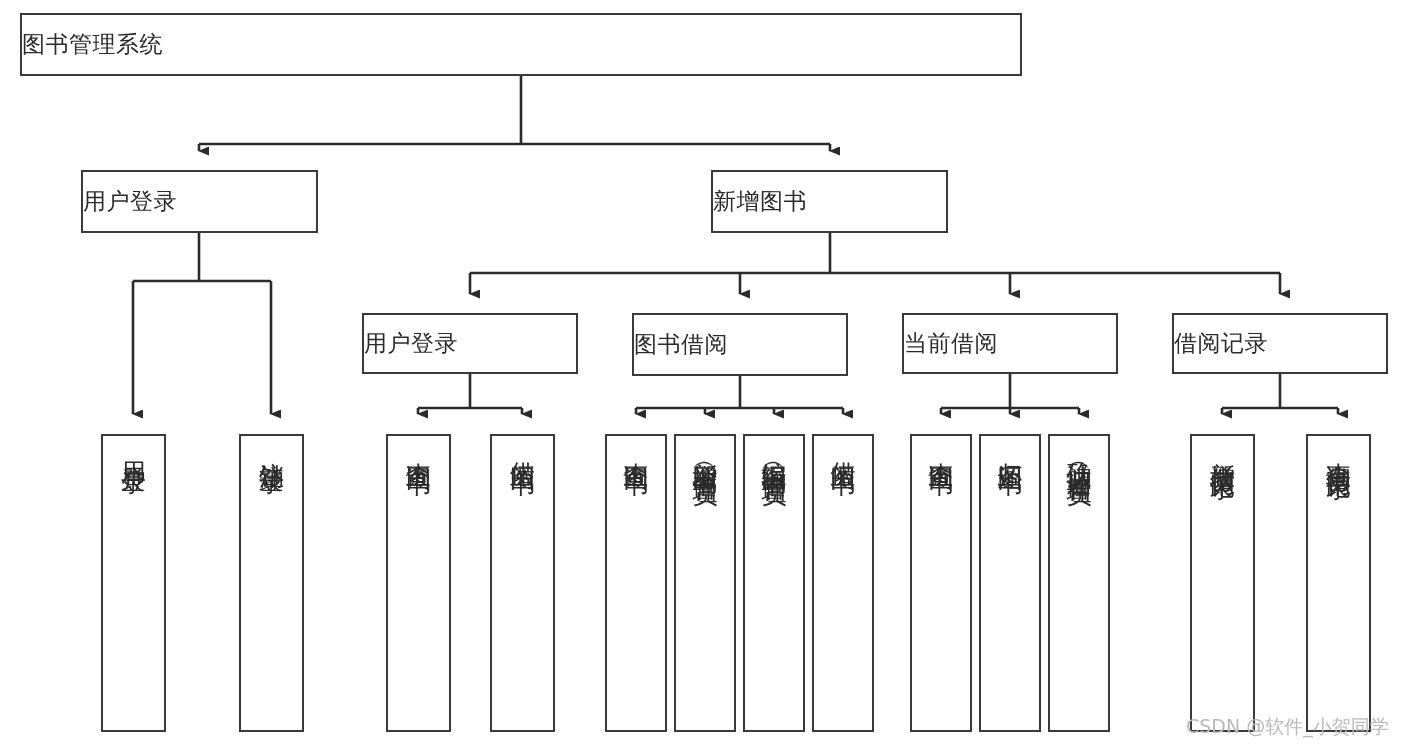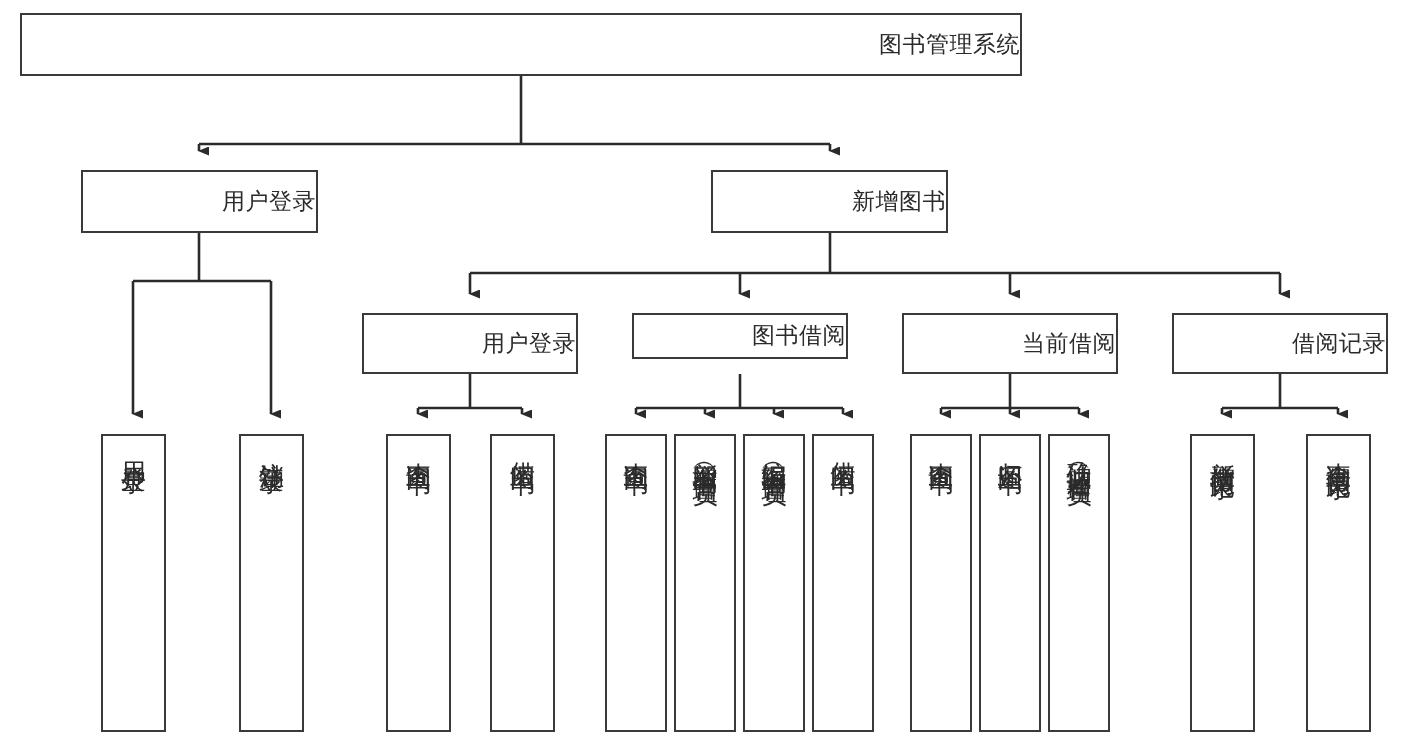--- a/index.html
+++ b/index.html
@@ -29,21 +29,21 @@
     height: 747px;
     pointer-events: none;
   }
   .node {
     position: absolute;
     box-sizing: border-box;
     background: #ffffff;
     border: 2px solid #3a3a3a;
     display: flex;
     align-items: center;
-    justify-content: flex-end;
+    justify-content: flex-start;
     z-index: 2;
   }
   .node-label {
     color: #2b2b2b;
     letter-spacing: 0.5px;
     white-space: nowrap;
     line-height: 1.12;
   }
   .node.horizontal .node-label {
     font-size: 23px;
@@ -136,21 +136,21 @@
   </div>
 
   <div class="node horizontal" style="left:711px; top:170px; width:237px; height:63px;">
     <span class="node-label">新增图书</span>
   </div>
 
   <div class="node horizontal" style="left:362px; top:313px; width:216px; height:61px;">
     <span class="node-label">用户登录</span>
   </div>
 
-  <div class="node horizontal" style="left:632px; top:313px; width:216px; height:46px;">
+  <div class="node horizontal" style="left:632px; top:313px; width:216px; height:63px;">
     <span class="node-label">图书借阅</span>
   </div>
 
   <div class="node horizontal" style="left:902px; top:313px; width:216px; height:61px;">
     <span class="node-label">当前借阅</span>
   </div>
 
   <div class="node horizontal" style="left:1172px; top:313px; width:216px; height:61px;">
     <span class="node-label">借阅记录</span>
   </div>
@@ -200,14 +200,15 @@
   </div>
 
   <div class="node vertical" style="left:1190px; top:434px; width:65px; height:298px;">
     <span class="node-label">新增借阅记录</span>
   </div>
 
   <div class="node vertical" style="left:1306px; top:434px; width:65px; height:298px;">
     <span class="node-label">查询借阅记录</span>
   </div>
 
+  <div id="watermark">CSDN @软件_小贺同学</div>
 
 </div>
 
 </body></html>

